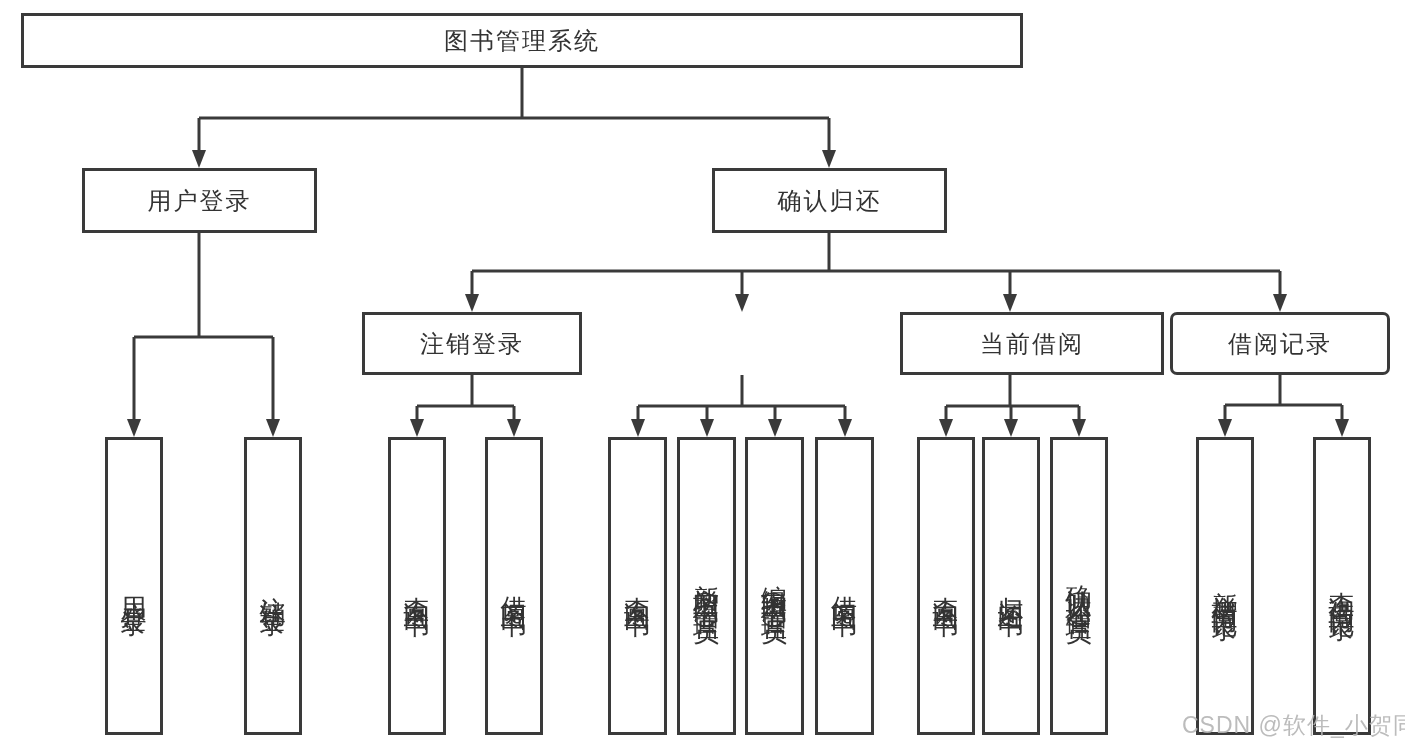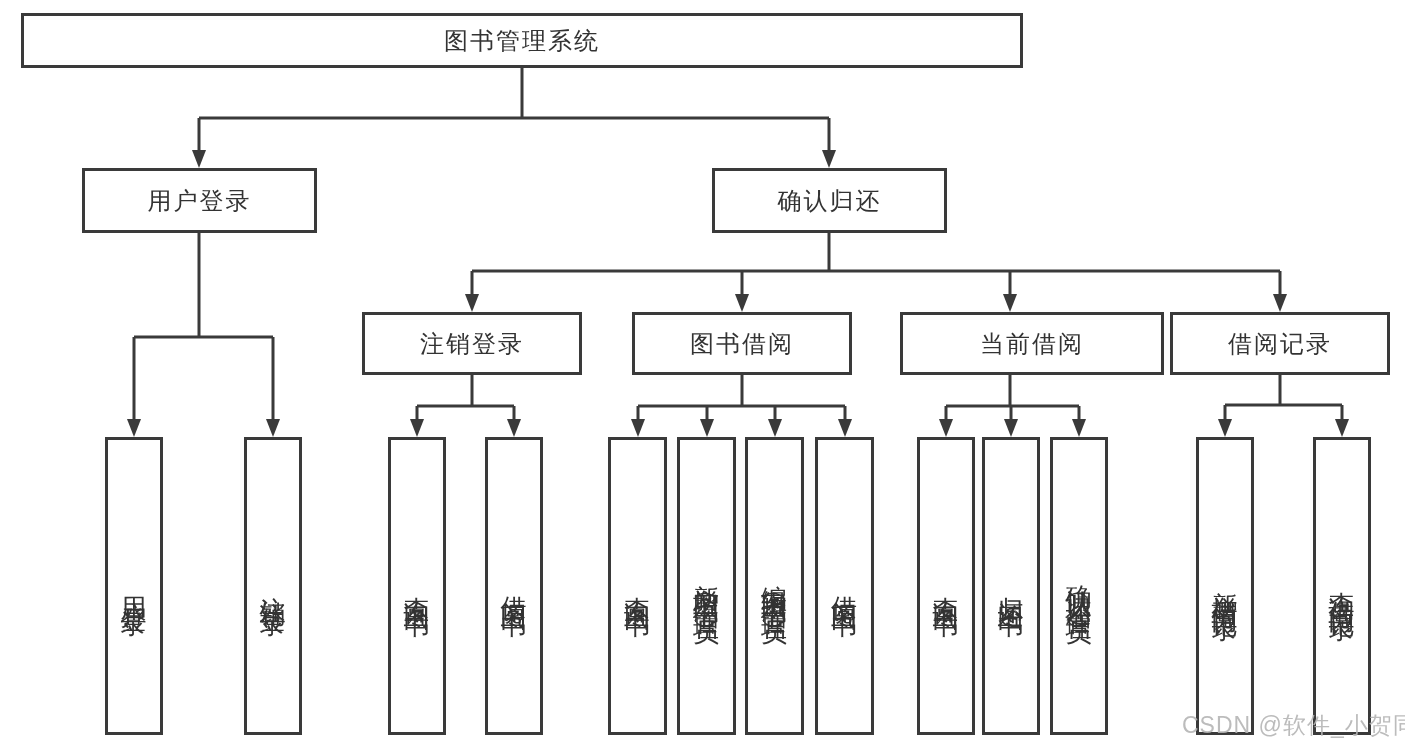--- a/index.html
+++ b/index.html
@@ -134,27 +134,24 @@
   <div class="node hnode l2" style="left:82px; top:168px; width:235px;">
     <span>用户登录</span>
   </div>
   <div class="node hnode l2" style="left:712px; top:168px; width:235px;">
     <span>确认归还</span>
   </div>
 
   <div class="node hnode l3" style="left:362px; top:312px; width:220px; height:63px;">
     <span>注销登录</span>
   </div>
-  <div class="node hnode l3" style="left:632px; top:312px; width:220px; height:63px;">
-    <span>图书借阅</span>
-  </div>
   <div class="node hnode l3" style="left:900px; top:312px; width:264px; height:63px;">
     <span>当前借阅</span>
   </div>
-  <div class="node hnode l3" style="left:1170px; top:312px; width:220px; height:63px;">
+  <div class="node hnode l3" style="left:1170px; top:312px; width:220px; height:63px;border-radius:7px;">
     <span>借阅记录</span>
   </div>
 
   <div class="node vnode" style="left:105px;">
     <span>用户登录</span>
   </div>
   <div class="node vnode" style="left:244px;">
     <span>注销登录</span>
   </div>
 

